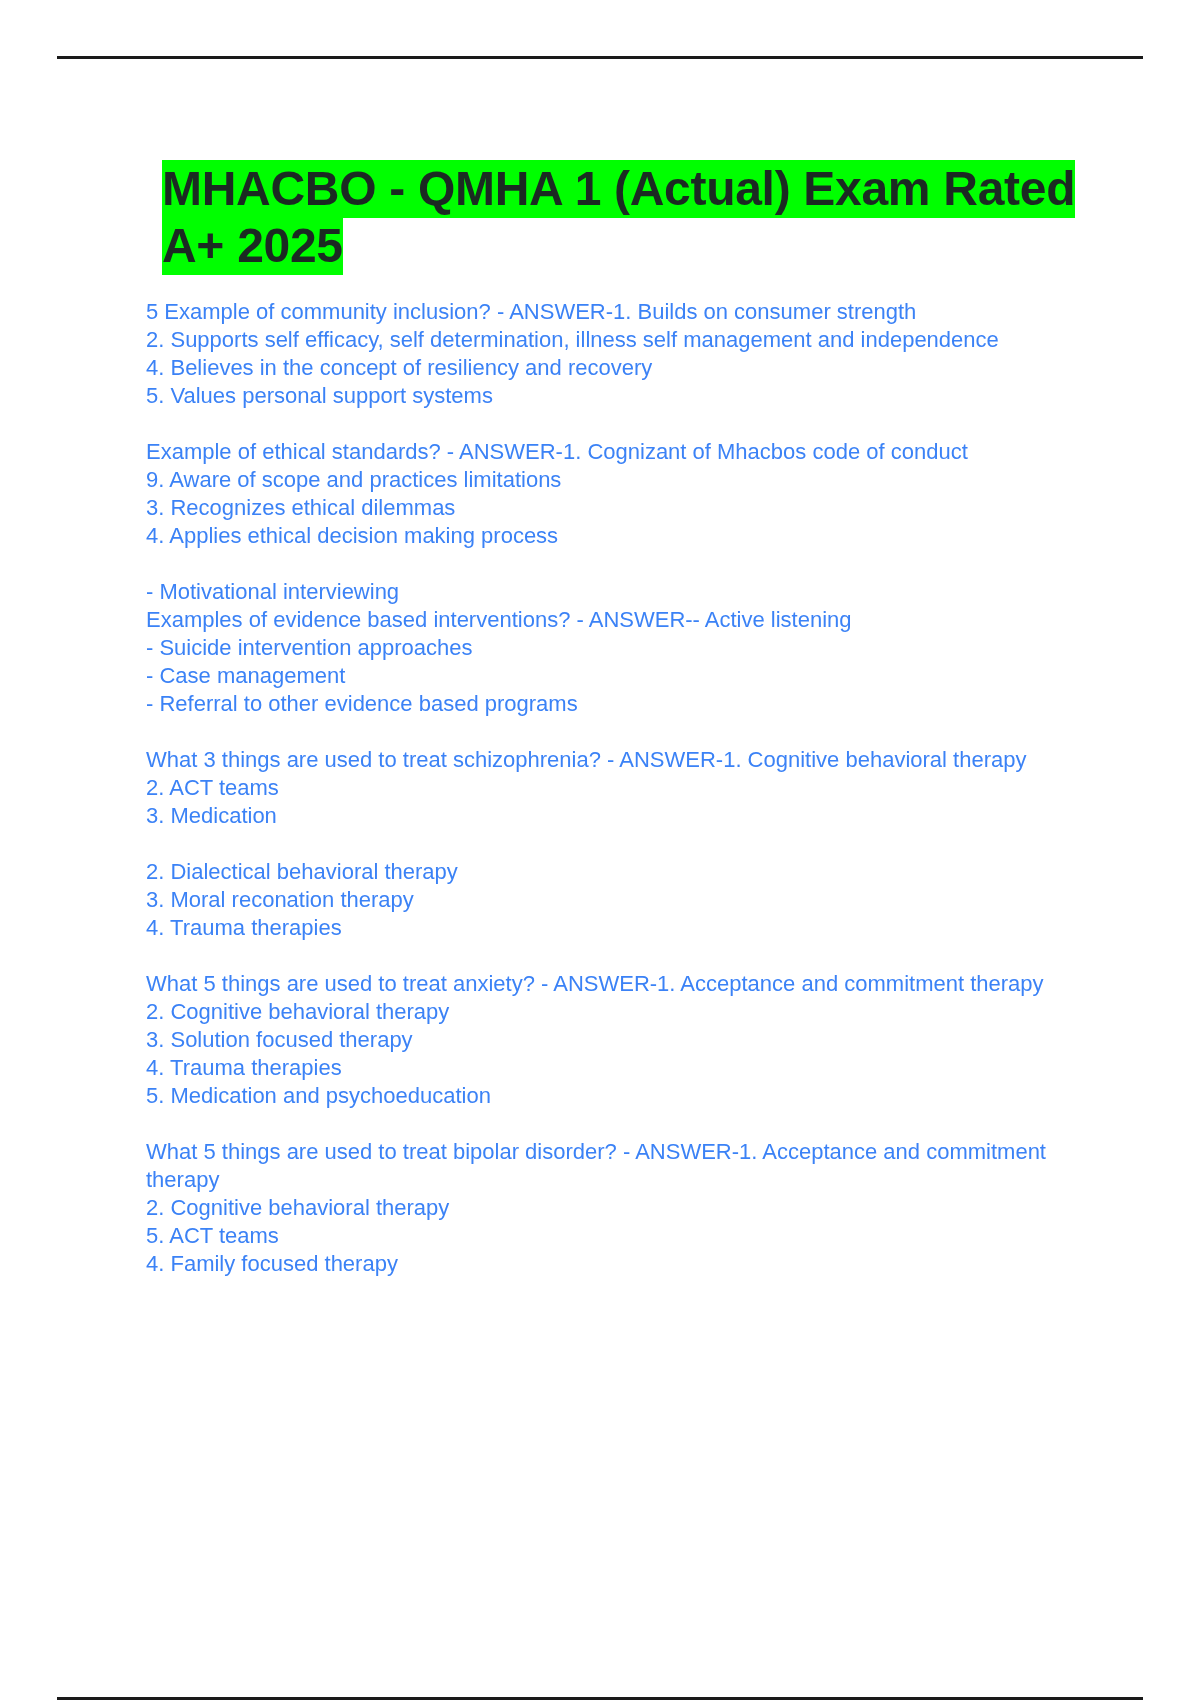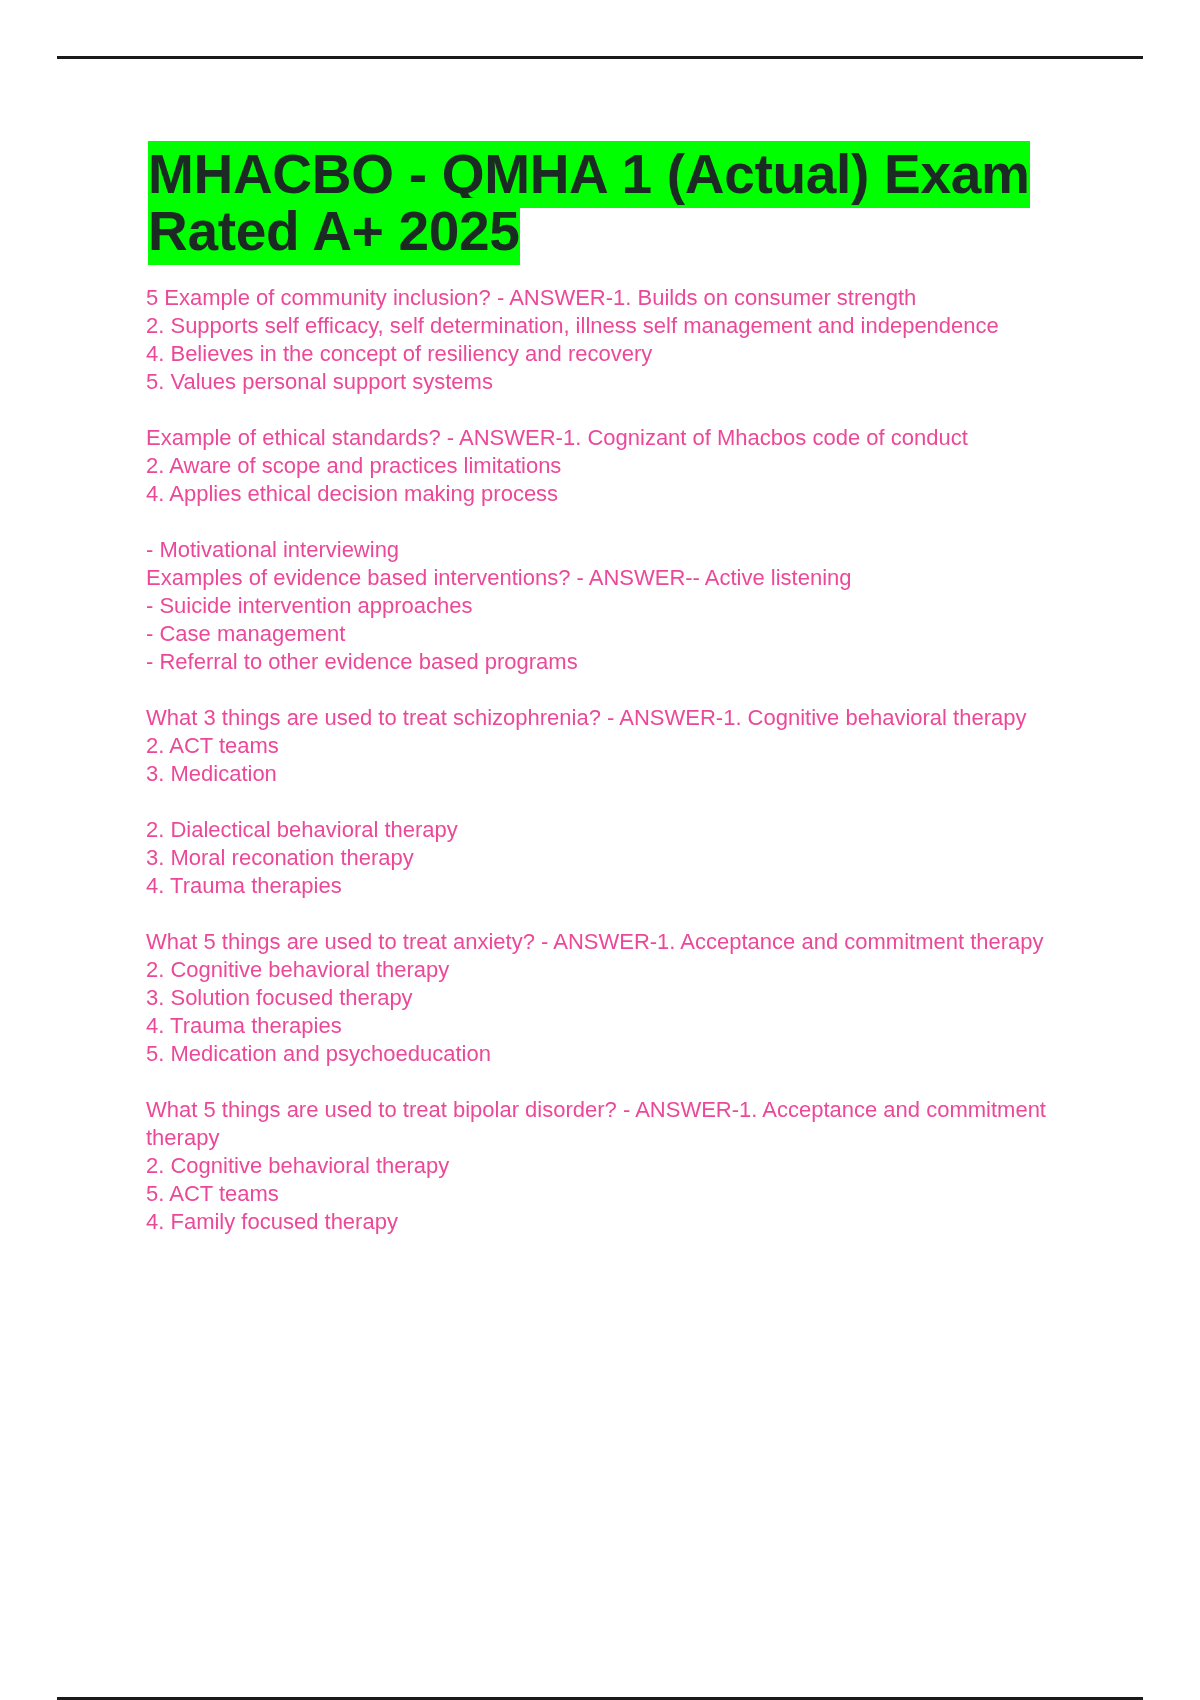--- a/index.html
+++ b/index.html
@@ -24,41 +24,41 @@
   .rule.top { top: 56px; }
   .rule.bottom { top: 1697px; }
 
   .content {
     position: absolute;
     left: 146px;
     top: 144px;
     width: 960px;
   }
   .title {
-    margin: 2px;
-    font-size: 55px;
+    margin: 16px;
+    font-size: 48px;
     font-weight: bold;
     line-height: 57px;
     color: #1b2a22;
     letter-spacing: -0.3px;
   }
   .title .hl {
     background: #00ff00;
     padding: 2px 0 3px 0;
     box-decoration-break: clone;
     -webkit-box-decoration-break: clone;
   }
   .qa-list {
     margin-top: 24px;
   }
   .qa {
     margin: 0 0 28px 0;
     font-size: 22px;
     line-height: 28px;
-    color: #ec4899;
+    color: #3b82f6;
   }
   .qa .line {
     display: block;
     white-space: pre-wrap;
   }
 </style>
 </head>
 <body>
 
 <div class="rule top"></div>
@@ -69,21 +69,22 @@
   <div class="qa-list">
     <div class="qa">
       <span class="line">5 Example of community inclusion? - ANSWER-1. Builds on consumer strength</span>
       <span class="line">2. Supports self efficacy, self determination, illness self management and independence</span>
       <span class="line">4. Believes in the concept of resiliency and recovery</span>
       <span class="line">5. Values personal support systems</span>
     </div>
 
     <div class="qa">
       <span class="line">Example of ethical standards? - ANSWER-1. Cognizant of Mhacbos code of conduct</span>
-      <span class="line">2. Aware of scope and practices limitations</span>
+      <span class="line">9. Aware of scope and practices limitations</span>
+      <span class="line">3. Recognizes ethical dilemmas</span>
       <span class="line">4. Applies ethical decision making process</span>
     </div>
 
     <div class="qa">
       <span class="line">- Motivational interviewing</span>
       <span class="line">Examples of evidence based interventions? - ANSWER-- Active listening</span>
       <span class="line">- Suicide intervention approaches</span>
       <span class="line">- Case management</span>
       <span class="line">- Referral to other evidence based programs</span>
     </div>

